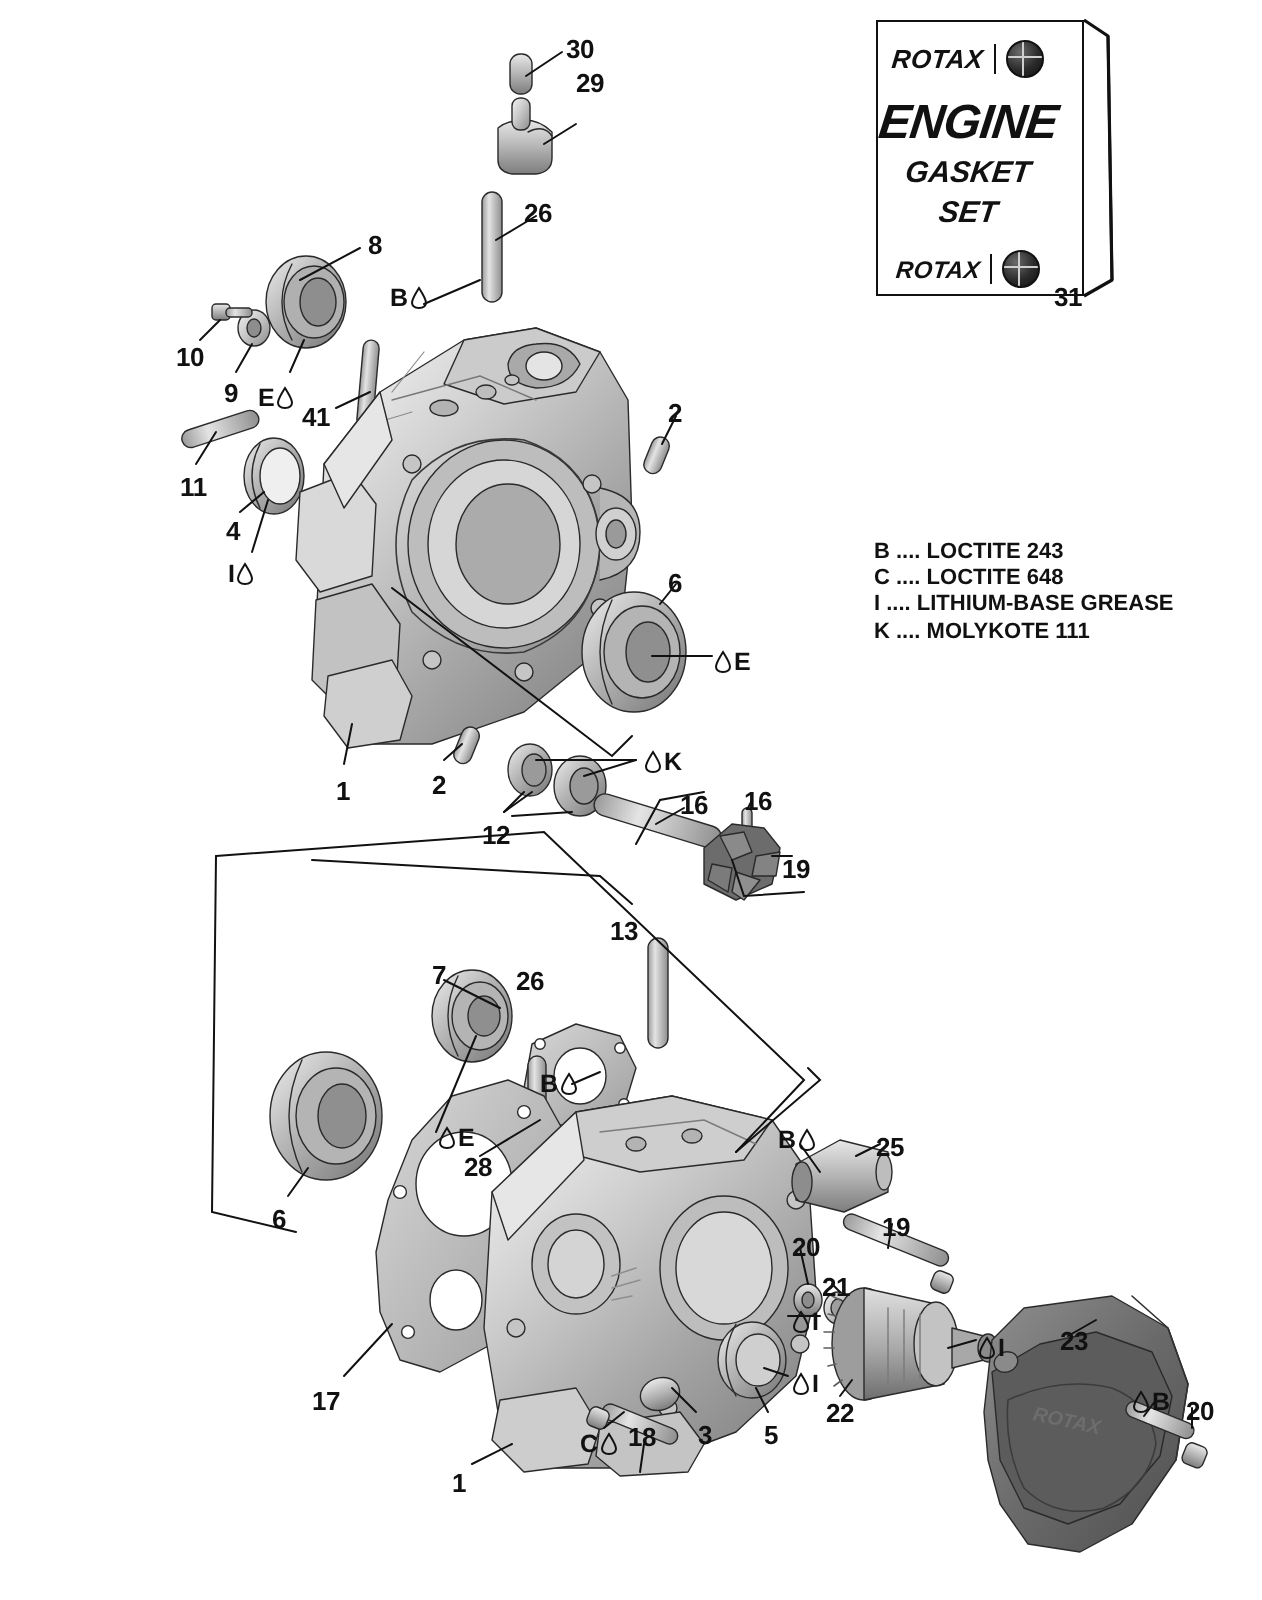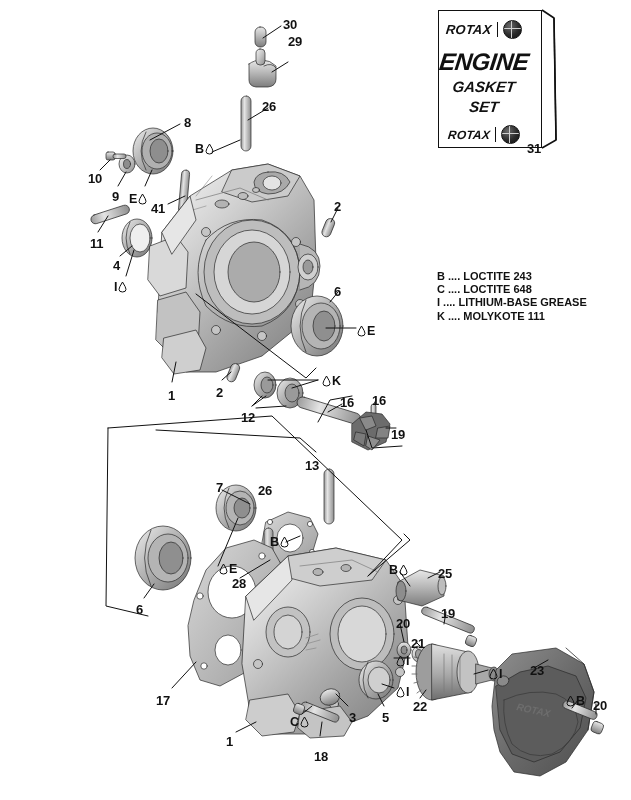--- a/index.html
+++ b/index.html
@@ -476,21 +476,21 @@
   <div class="callout" style="left:372px;top:394px">16</div>
   <div class="callout" style="left:391px;top:428px">19</div>
   <div class="callout" style="left:305px;top:459px">13</div>
   <div class="callout" style="left:258px;top:484px">26</div>
   <div class="callout" style="left:216px;top:481px">7</div>
   <div class="callout" style="left:232px;top:577px">28</div>
   <div class="callout" style="left:136px;top:603px">6</div>
   <div class="callout" style="left:156px;top:694px">17</div>
   <div class="callout" style="left:226px;top:735px">1</div>
   <div class="callout" style="left:349px;top:711px">3</div>
-  <div class="callout" style="left:314px;top:750px">18</div>
+  <div class="callout" style="left:314px;top:712px">18</div>
   <div class="callout" style="left:382px;top:711px">5</div>
   <div class="callout" style="left:413px;top:700px">22</div>
   <div class="callout" style="left:411px;top:637px">21</div>
   <div class="callout" style="left:396px;top:617px">20</div>
   <div class="callout" style="left:441px;top:607px">19</div>
   <div class="callout" style="left:438px;top:567px">25</div>
   <div class="callout" style="left:530px;top:664px">23</div>
   <div class="callout" style="left:593px;top:699px">20</div>
 
   <div class="lube" style="left:195px;top:143px">

